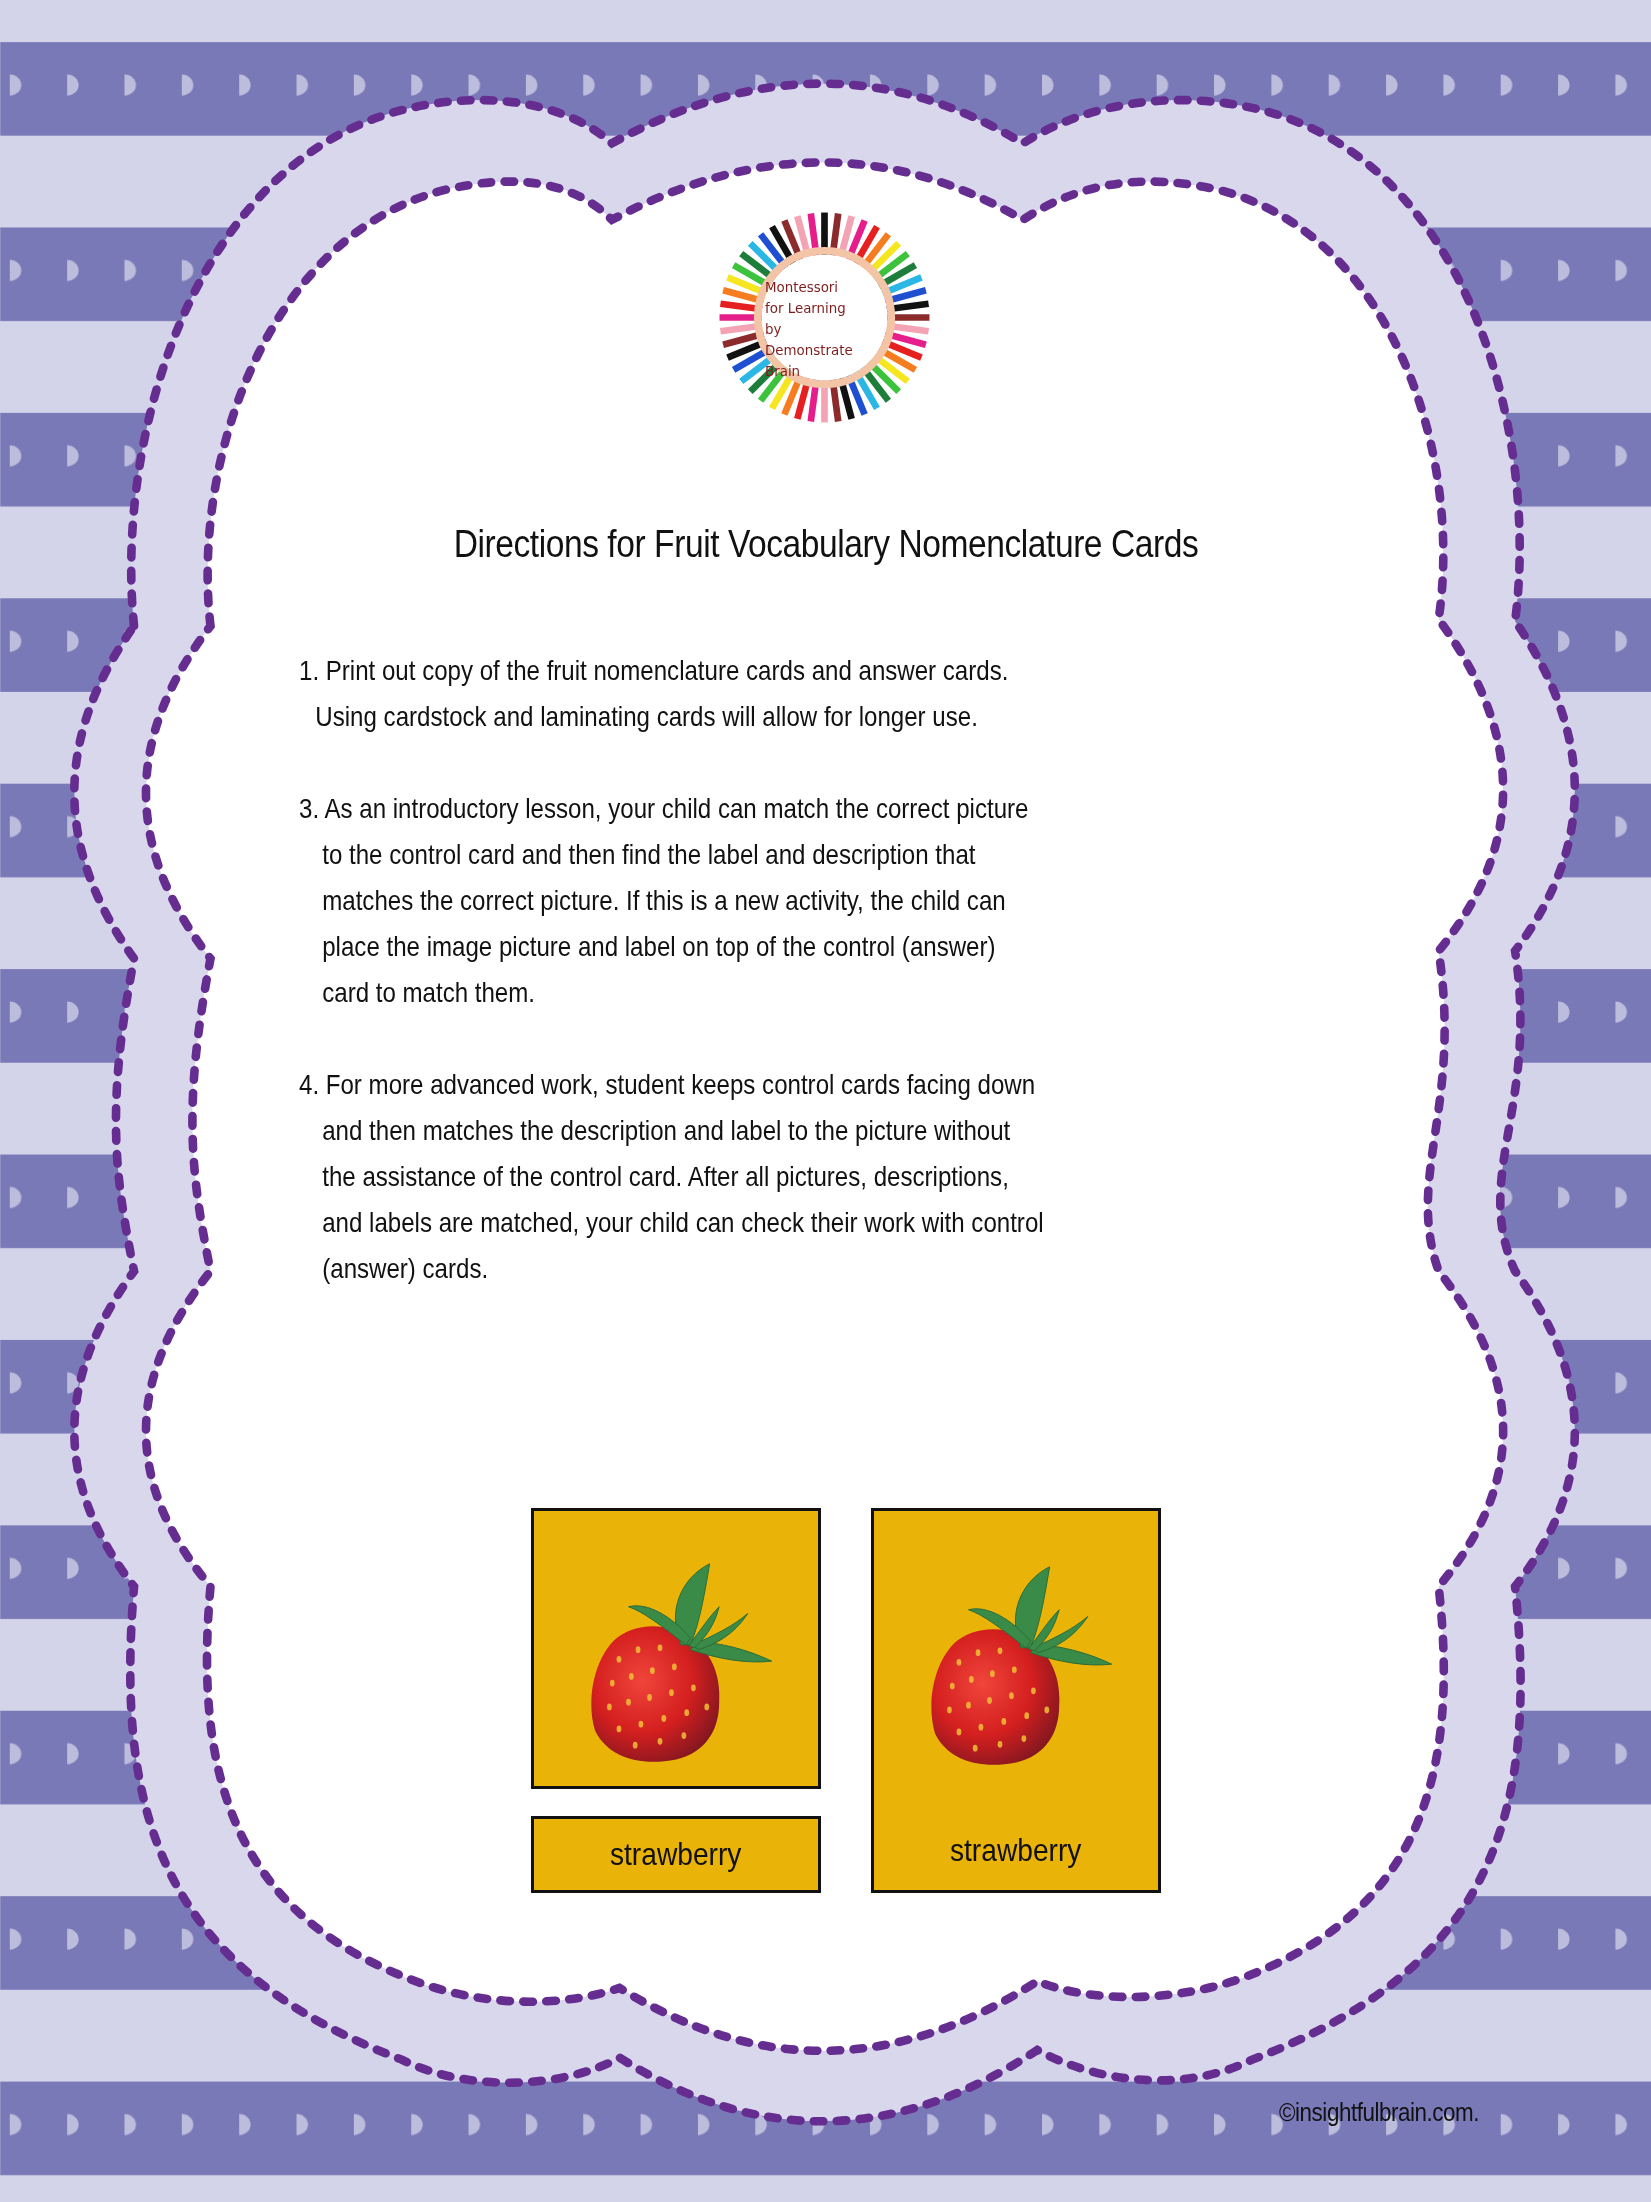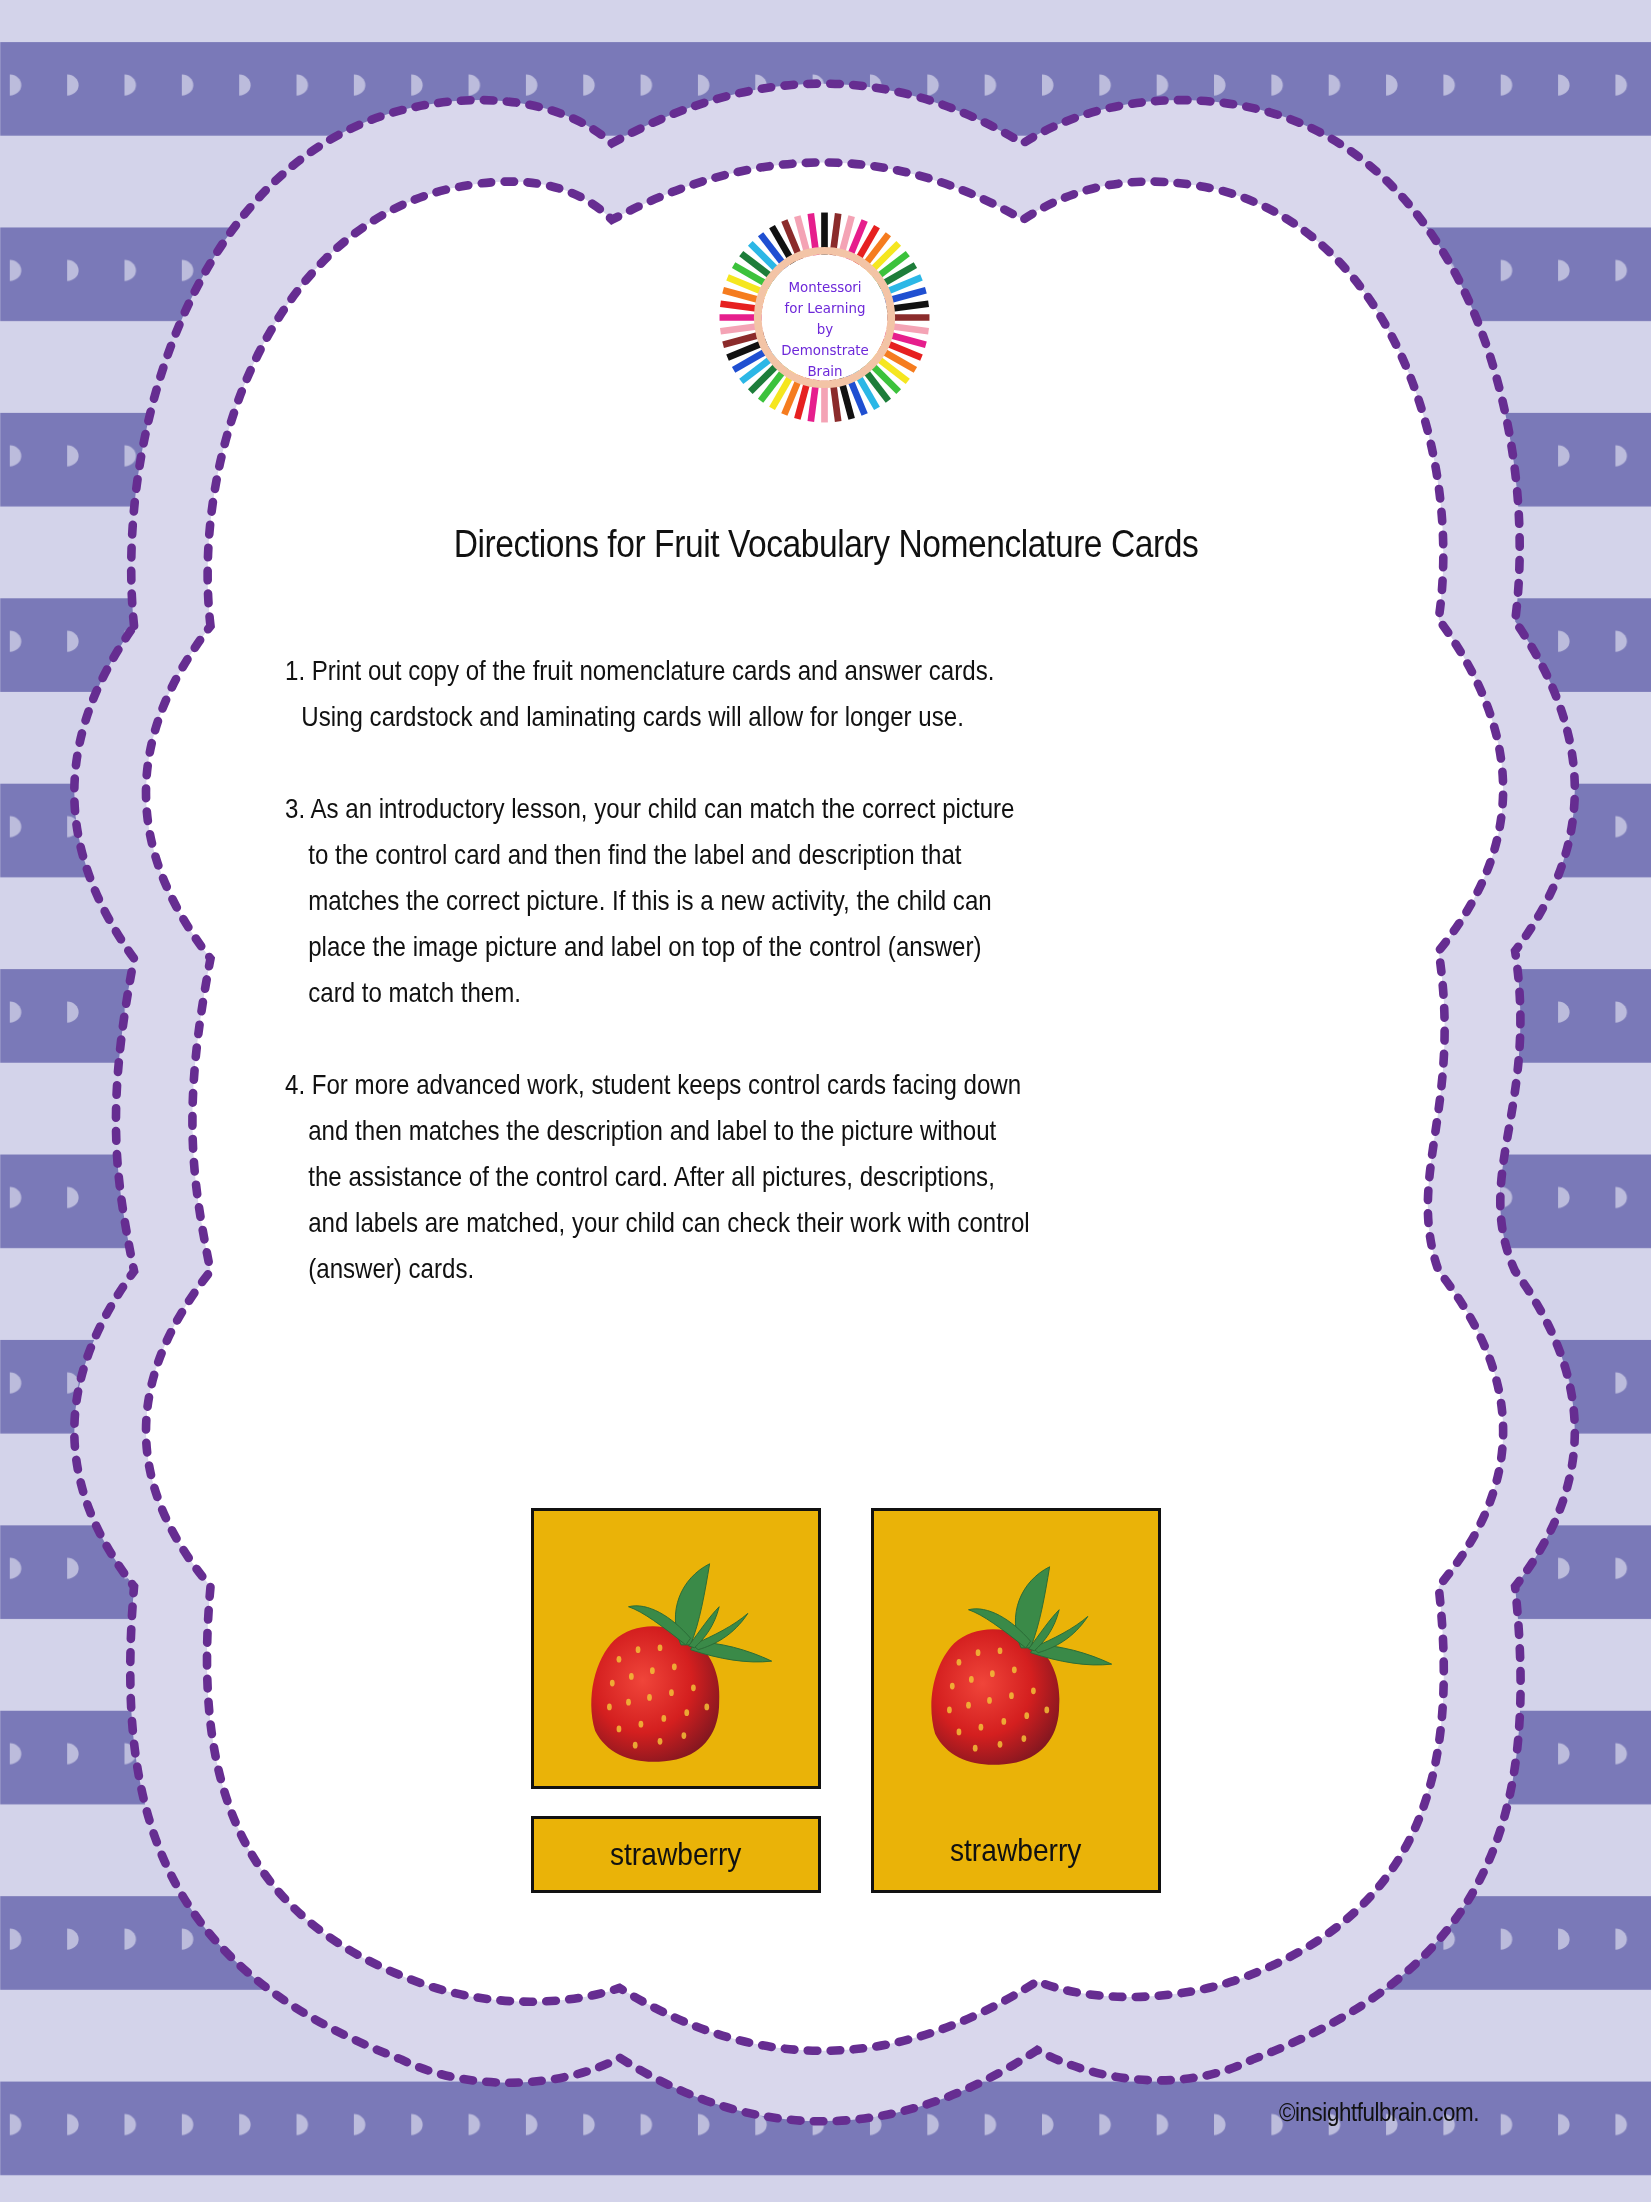--- a/index.html
+++ b/index.html
@@ -2,26 +2,26 @@
 <html><head>
 <meta charset="utf-8">
 <style>
   html, body { margin: 0; padding: 0; }
   body { width: 1652px; height: 2202px; position: relative; overflow: hidden; background: #d3d3ea; font-family: "DejaVu Sans", sans-serif; }
   .bg { position: absolute; inset: 0; }
   .frame-svg { position: absolute; left: 0; top: 0; }
   .content { position: absolute; left: 0; top: 0; width: 1652px; height: 2202px; }
 
   .logo { position: absolute; left: 710px; top: 203px; width: 229px; height: 229px; }
-  .logo-text { position: absolute; left: 765px; top: 277px; width: 120px; text-align: center; font-size: 13.4px; line-height: 21px; color: #6d28d9; }
+  .logo-text { position: absolute; left: 765px; top: 277px; width: 120px; font-size: 13.4px; line-height: 21px; color: #7f1d1d; }
 
   .title { position: absolute; left: 0; width: 1652px; top: 522px; text-align: center; font-size: 39px; color: #111; letter-spacing: -0.5px; font-family: "Liberation Sans", sans-serif; font-weight: normal; transform: scaleX(0.86); transform-origin: 50% 50%; }
 
   .directions { position: absolute; left: 285px; top: 648px; width: 994px; font-family: "Liberation Sans", sans-serif; font-size: 28px; line-height: 46px; color: #111; }
-  .step { margin: 0 0 46px 0; }
+  .step { margin: 0 0 46px 14px; }
   .step-line { white-space: nowrap; transform: scaleX(0.86); transform-origin: 0 50%; display: block; }
   .indent { padding-left: 27px; }
   .indent1 { padding-left: 19px; }
 
   .card { position: absolute; border: 3.8px solid #111; background: #eab308; box-sizing: border-box; }
   .card-picture { left: 531px; top: 1508px; width: 290px; height: 281px; }
   .card-label { left: 531px; top: 1816px; width: 290px; height: 77px; display: flex; align-items: center; justify-content: center; }
   .card-control { left: 871px; top: 1508px; width: 290px; height: 385px; }
   .card-word { font-family: "Liberation Sans", sans-serif; font-size: 32px; color: #111; transform: scaleX(0.88); }
   .control-word { position: absolute; left: 0; right: 0; bottom: 21px; text-align: center; }

